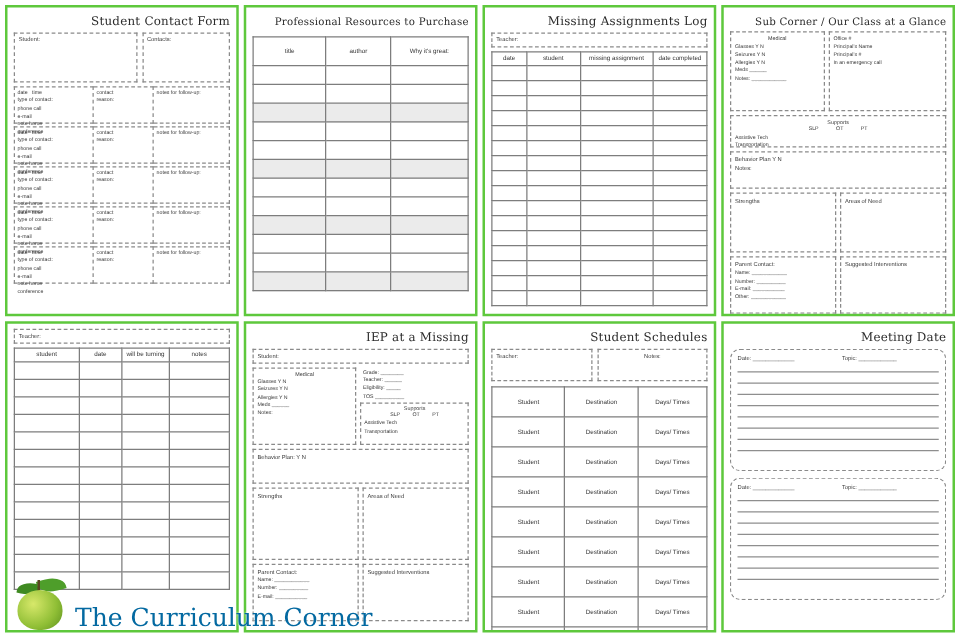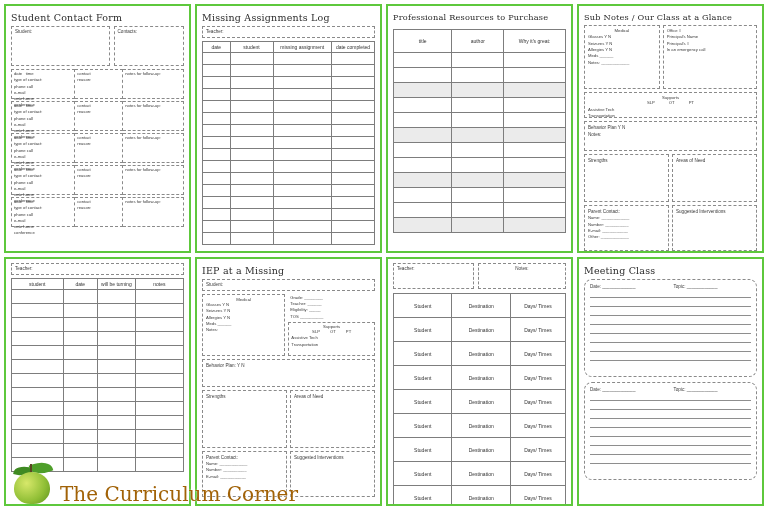--- a/index.html
+++ b/index.html
@@ -22,21 +22,21 @@
   }
   .card{
     position:relative;
     border:2px solid #5ec83c;
     background:#fff;
     box-sizing:border-box;
     padding:4px 5px;
     overflow:hidden;
   }
   .title{
-    text-align:left;
+    text-align:right;
     font-family:"DejaVu Serif", serif;
     font-size:9.5px;
     color:#2b2b2b;
     padding:2px 0 3px 0;
     letter-spacing:.2px;
     white-space:nowrap;
   }
   .title.sm{font-size:8.2px;}
   .dash{
     border:1px dashed #8a8a8a;
@@ -87,21 +87,21 @@
   .logo{
     position:absolute;
     left:10px;bottom:4px;
     display:flex;align-items:flex-end;
     z-index:5;
     pointer-events:none;
   }
   .logo .txt{
     font-family:"DejaVu Serif", serif;
     font-size:20px;
-    color:#a16207;
+    color:#0369a1;
     text-shadow:0 0 2px #fff;
     margin-left:4px;
     white-space:nowrap;
   }
   .apple{position:relative;width:46px;height:46px;}
   .apple .fruit{
     position:absolute;left:4px;top:12px;width:36px;height:32px;
     border-radius:50% 50% 46% 46%;
     background:radial-gradient(circle at 35% 35%, #d7e86a, #8fbe35 60%, #5c8f1e);
   }
@@ -215,133 +215,20 @@
         <div class="mini">conference</div>
       </div>
       <div class="seg s2">
         <div class="mini">contact</div>
         <div class="mini">reason:</div>
       </div>
       <div class="seg s3">
         <div class="mini">notes for follow-up:</div>
       </div>
     </div>
-  </div>
-
-  <div class="card c2">
-    <div class="title">Missing Assignments Log</div>
-    <div class="dash" style="padding:2px 3px;margin-bottom:3px;">
-      <div class="lbl">Teacher:</div>
-    </div>
-    <table class="tbl-wrap">
-      <tbody>
-          <tr>
-        <th class="hdr" style="width:16%">date</th>
-        <th class="hdr" style="width:25%">student</th>
-        <th class="hdr" style="width:34%">missing assignment</th>
-        <th class="hdr" style="width:25%">date completed</th>
-      </tr>
-      <tr>
-            <td></td>
-            <td></td>
-            <td></td>
-            <td></td>
-          </tr>
-      <tr>
-            <td></td>
-            <td></td>
-            <td></td>
-            <td></td>
-          </tr>
-      <tr>
-            <td></td>
-            <td></td>
-            <td></td>
-            <td></td>
-          </tr>
-      <tr>
-            <td></td>
-            <td></td>
-            <td></td>
-            <td></td>
-          </tr>
-      <tr>
-            <td></td>
-            <td></td>
-            <td></td>
-            <td></td>
-          </tr>
-      <tr>
-            <td></td>
-            <td></td>
-            <td></td>
-            <td></td>
-          </tr>
-      <tr>
-            <td></td>
-            <td></td>
-            <td></td>
-            <td></td>
-          </tr>
-      <tr>
-            <td></td>
-            <td></td>
-            <td></td>
-            <td></td>
-          </tr>
-      <tr>
-            <td></td>
-            <td></td>
-            <td></td>
-            <td></td>
-          </tr>
-      <tr>
-            <td></td>
-            <td></td>
-            <td></td>
-            <td></td>
-          </tr>
-      <tr>
-            <td></td>
-            <td></td>
-            <td></td>
-            <td></td>
-          </tr>
-      <tr>
-            <td></td>
-            <td></td>
-            <td></td>
-            <td></td>
-          </tr>
-      <tr>
-            <td></td>
-            <td></td>
-            <td></td>
-            <td></td>
-          </tr>
-      <tr>
-            <td></td>
-            <td></td>
-            <td></td>
-            <td></td>
-          </tr>
-      <tr>
-            <td></td>
-            <td></td>
-            <td></td>
-            <td></td>
-          </tr>
-      <tr>
-            <td></td>
-            <td></td>
-            <td></td>
-            <td></td>
-          </tr>
-    </tbody>
-      </table>
   </div>
 
   <div class="card c3">
     <div class="title sm">Professional Resources to Purchase</div>
     <table class="tbl-wrap" style="margin-top:4px;">
       <tbody>
           <tr>
         <th class="hdr" style="width:34%;height:18px;">title</th>
         <th class="hdr" style="width:30%">author</th>
         <th class="hdr" style="width:36%">Why it's great:</th>
@@ -403,22 +290,135 @@
           </tr>
       <tr class="gray">
             <td class="gray" style="height:14px"></td>
             <td class="gray"></td>
             <td class="gray"></td>
           </tr>
     </tbody>
       </table>
   </div>
 
+  <div class="card c2">
+    <div class="title">Missing Assignments Log</div>
+    <div class="dash" style="padding:2px 3px;margin-bottom:3px;">
+      <div class="lbl">Teacher:</div>
+    </div>
+    <table class="tbl-wrap">
+      <tbody>
+          <tr>
+        <th class="hdr" style="width:16%">date</th>
+        <th class="hdr" style="width:25%">student</th>
+        <th class="hdr" style="width:34%">missing assignment</th>
+        <th class="hdr" style="width:25%">date completed</th>
+      </tr>
+      <tr>
+            <td></td>
+            <td></td>
+            <td></td>
+            <td></td>
+          </tr>
+      <tr>
+            <td></td>
+            <td></td>
+            <td></td>
+            <td></td>
+          </tr>
+      <tr>
+            <td></td>
+            <td></td>
+            <td></td>
+            <td></td>
+          </tr>
+      <tr>
+            <td></td>
+            <td></td>
+            <td></td>
+            <td></td>
+          </tr>
+      <tr>
+            <td></td>
+            <td></td>
+            <td></td>
+            <td></td>
+          </tr>
+      <tr>
+            <td></td>
+            <td></td>
+            <td></td>
+            <td></td>
+          </tr>
+      <tr>
+            <td></td>
+            <td></td>
+            <td></td>
+            <td></td>
+          </tr>
+      <tr>
+            <td></td>
+            <td></td>
+            <td></td>
+            <td></td>
+          </tr>
+      <tr>
+            <td></td>
+            <td></td>
+            <td></td>
+            <td></td>
+          </tr>
+      <tr>
+            <td></td>
+            <td></td>
+            <td></td>
+            <td></td>
+          </tr>
+      <tr>
+            <td></td>
+            <td></td>
+            <td></td>
+            <td></td>
+          </tr>
+      <tr>
+            <td></td>
+            <td></td>
+            <td></td>
+            <td></td>
+          </tr>
+      <tr>
+            <td></td>
+            <td></td>
+            <td></td>
+            <td></td>
+          </tr>
+      <tr>
+            <td></td>
+            <td></td>
+            <td></td>
+            <td></td>
+          </tr>
+      <tr>
+            <td></td>
+            <td></td>
+            <td></td>
+            <td></td>
+          </tr>
+      <tr>
+            <td></td>
+            <td></td>
+            <td></td>
+            <td></td>
+          </tr>
+    </tbody>
+      </table>
+  </div>
+
   <div class="card c4">
-    <div class="title sm">Sub Notes / Our Class at a Glance</div>
+    <div class="title sm">Sub Corner / Our Class at a Glance</div>
 
     <div class="two" style="margin-bottom:3px;">
       <div class="box" style="flex:1.02;height:64px;">
         <div class="lbl c" style="font-size:4.3px;margin-bottom:1px;">Medical</div>
         <div class="mini">Glasses   Y   N</div>
         <div class="mini">Seizures   Y   N</div>
         <div class="mini">Allergies   Y   N</div>
         <div class="mini">Meds ______</div>
         <div class="mini">Notes: ____________</div>
       </div>
@@ -618,20 +618,21 @@
         <div class="mini">Number: __________</div>
         <div class="mini">E-mail: ___________</div>
       </div>
       <div class="dash" style="flex:1;height:46px;padding:2px 3px;">
         <div class="mini2">Suggested Interventions</div>
       </div>
     </div>
   </div>
 
   <div class="card c7">
+    <div class="title">Student Schedules</div>
     <div style="display:flex;gap:4px;margin-bottom:4px;">
       <div class="dash" style="flex:1;height:26px;padding:2px 3px;">
         <div class="lbl">Teacher:</div>
       </div>
       <div class="dash" style="flex:1.1;height:26px;padding:2px 3px;">
         <div class="lbl c">Notes:</div>
       </div>
     </div>
 
     <table class="tbl-wrap">
@@ -679,21 +680,21 @@
       <tr>
             <td class="hdr" style="height:19px">Student</td>
             <td class="hdr">Destination</td>
             <td class="hdr">Days/ Times</td>
           </tr>
     </tbody>
       </table>
   </div>
 
   <div class="card c8">
-    <div class="title">Meeting Class</div>
+    <div class="title">Meeting Date</div>
 
     <div class="dash" style="border-radius:8px;padding:3px 5px;height:98px;margin-bottom:5px;">
       <div style="display:flex;gap:6px;">
         <div class="mini2" style="flex:1;">Date: _____________</div>
         <div class="mini2" style="flex:1;">Topic: ____________</div>
       </div>
       <div class="ln" style="margin-top:7px;"></div>
       <div class="ln" style="margin-top:8px;"></div>
       <div class="ln" style="margin-top:8px;"></div>
       <div class="ln" style="margin-top:8px;"></div>

